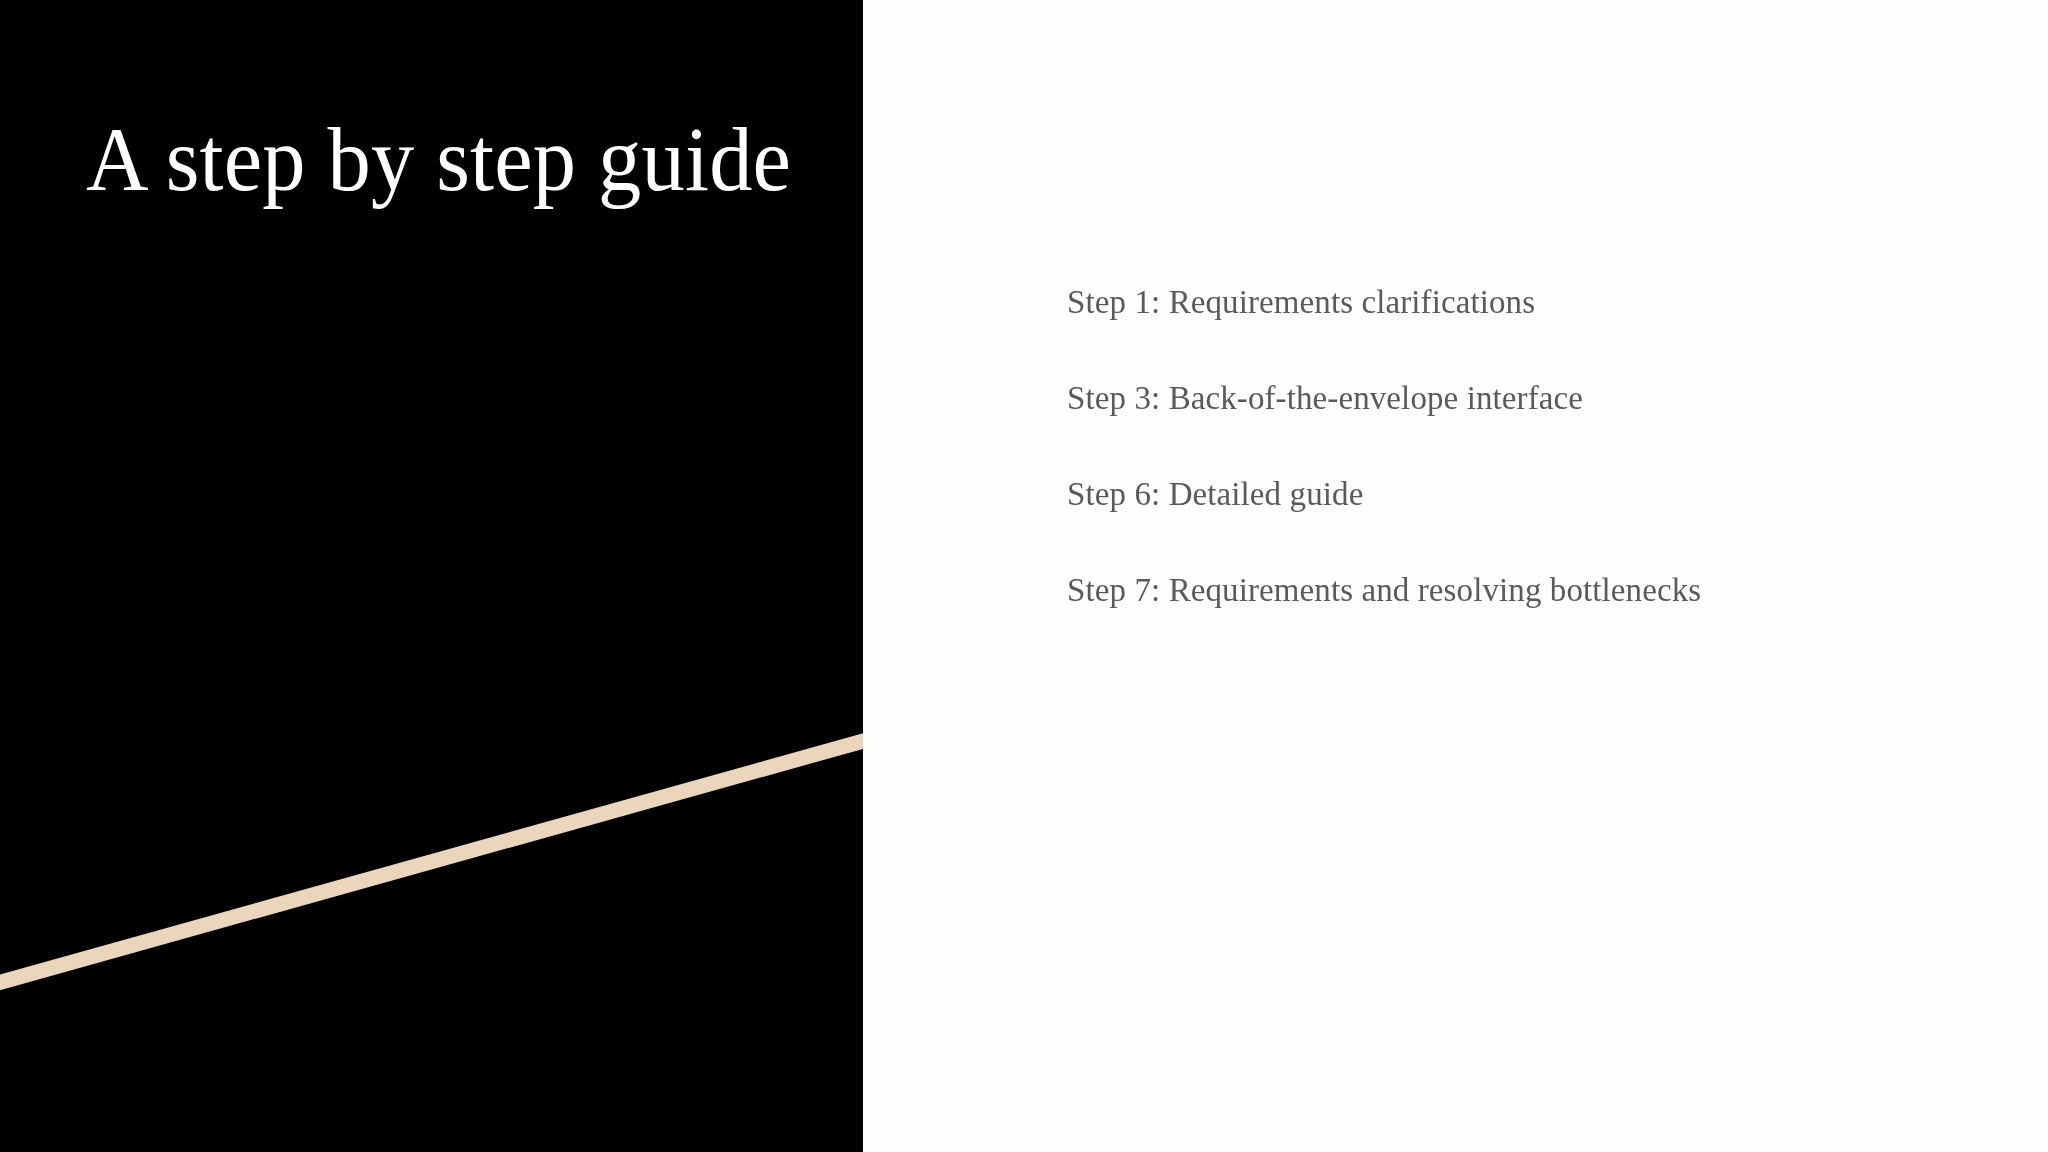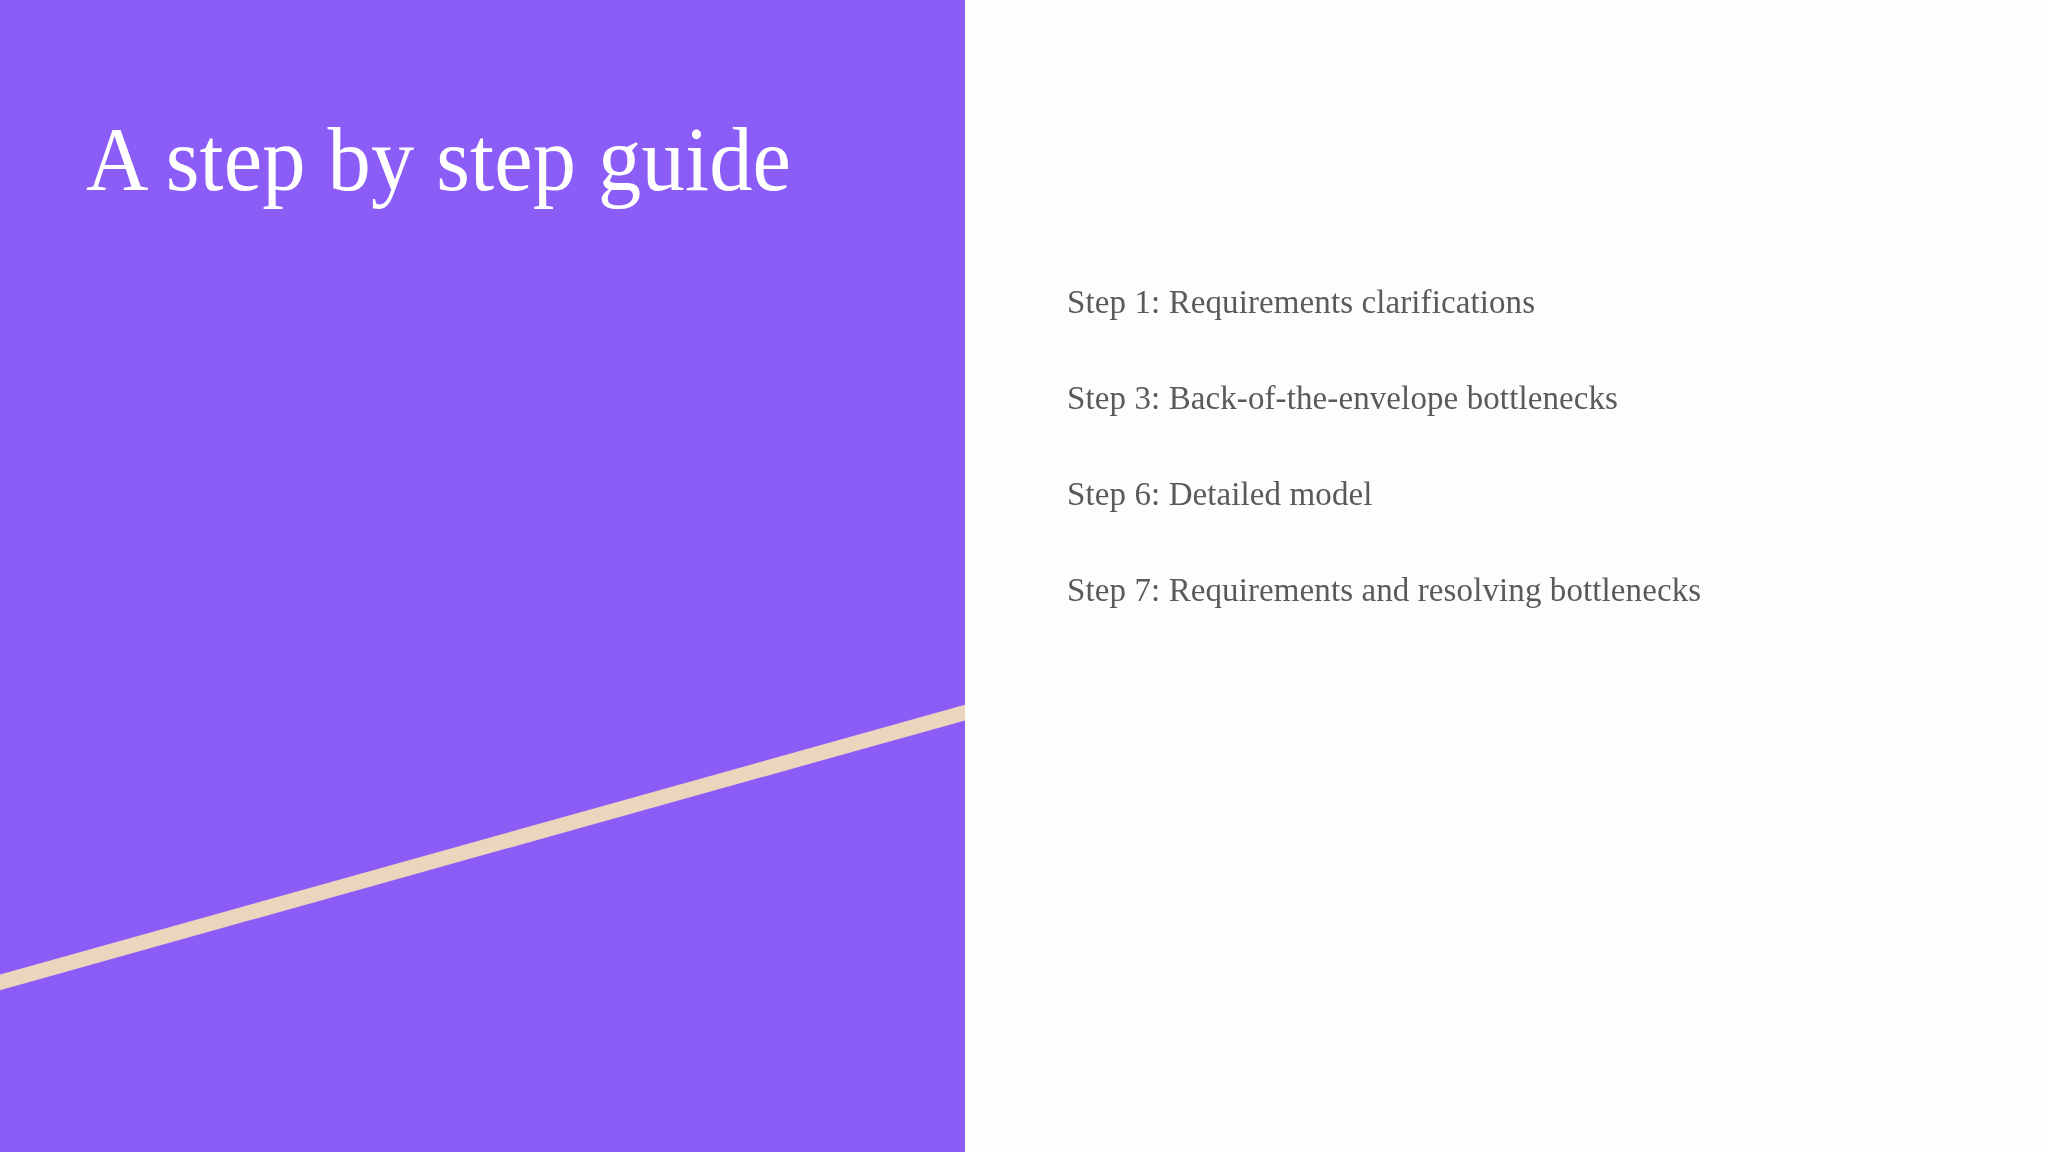--- a/index.html
+++ b/index.html
@@ -14,23 +14,23 @@
     overflow: hidden;
     background: #fdfdfb;
     font-family: "Liberation Sans", sans-serif;
   }
 
   
   #left-panel {
     position: absolute;
     left: 0;
     top: 0;
-    width: 965px;
+    width: 863px;
     height: 1152px;
-    background: #8b5cf6;
+    background: #000000;
     overflow: hidden;
   }
 
   
   #accent-stripe-wrap {
     position: absolute;
     left: 0;
     top: 0;
     width: 965px;
     height: 1152px;
@@ -111,24 +111,24 @@
 
     <h1 id="slide-title">A step by step guide</h1>
   </div>
 
   <div id="right-panel">
     <ul id="steps-list">
       <li>
         <span class="step-text">Step 1: Requirements clarifications</span>
       </li>
       <li>
-        <span class="step-text">Step 3: Back-of-the-envelope bottlenecks</span>
+        <span class="step-text">Step 3: Back-of-the-envelope interface</span>
       </li>
       <li>
-        <span class="step-text">Step 6: Detailed model</span>
+        <span class="step-text">Step 6: Detailed guide</span>
       </li>
       <li>
         <span class="step-text">Step 7: Requirements and resolving bottlenecks</span>
       </li>
     </ul>
   </div>
 
 </div>
 
 </body></html>

